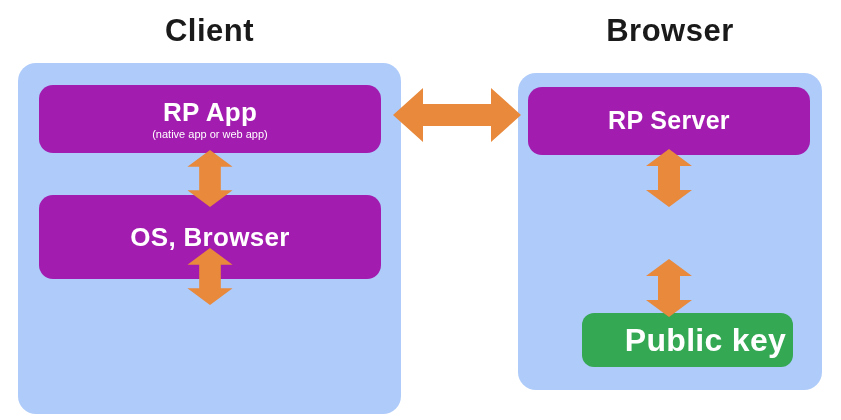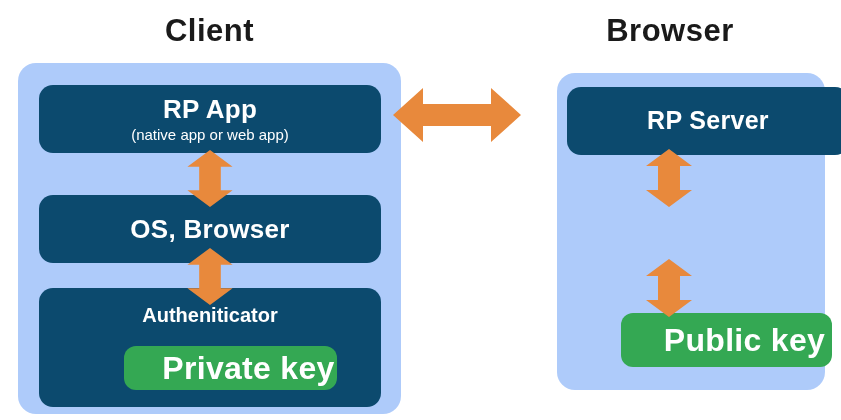--- a/index.html
+++ b/index.html
@@ -26,37 +26,37 @@
     letter-spacing: 0.5px;
     line-height: 42px;
   }
   .container {
     position: absolute;
     background: #aecbfa;
     border-radius: 18px;
   }
   .node {
     position: absolute;
-    background: #0c4a6e;
+    background: #a21caf;
     border-radius: 14px;
     color: #ffffff;
     display: flex;
     flex-direction: column;
     align-items: center;
     justify-content: center;
     text-align: center;
   }
   .node .label {
     font-size: 26px;
     font-weight: 700;
     letter-spacing: 0.3px;
     line-height: 1.1;
   }
   .node .sublabel {
-    font-size: 15px;
+    font-size: 11px;
     font-weight: 400;
     margin-top: 2px;
   }
   .auth-label {
     position: absolute;
     left: 0;
     top: 16px;
     width: 100%;
     text-align: center;
     font-size: 20px;
@@ -92,33 +92,27 @@
   <div class="col-title" style="left:18px; width:383px;">Client</div>
   <div class="col-title" style="left:518px; width:304px;">Browser</div>
 
   <div class="container" style="left:18px; top:63px; width:383px; height:351px;">
 
     <div class="node" style="left:21px; top:22px; width:342px; height:68px;">
       <div class="label">RP App</div>
       <div class="sublabel">(native app or web app)</div>
     </div>
 
-    <div class="node" style="left:21px; top:132px; width:342px; height:68px;">
+    <div class="node" style="left:21px; top:132px; width:342px; height:84px;">
       <div class="label">OS, Browser</div>
     </div>
 
-    <div class="node" style="left:21px; top:225px; width:342px; height:119px;">
-      <div class="auth-label">Autheniticator</div>
-      <div class="keybox" style="left:85px; top:58px; width:177px; height:44px;">
-        <span>Private key</span>
-      </div>
-    </div>
   </div>
 
-  <div class="container" style="left:518px; top:73px; width:268px; height:317px;margin-left:39px;">
+  <div class="container" style="left:518px; top:73px; width:304px; height:317px;">
 
     <div class="node" style="left:10px; top:14px; width:282px; height:68px;">
       <div class="label" style="font-size:25px;">RP Server</div>
     </div>
 
 
     <div class="keybox" style="left:64px; top:240px; width:175px; height:54px;">
       <span>Public key</span>
     </div>
   </div>

